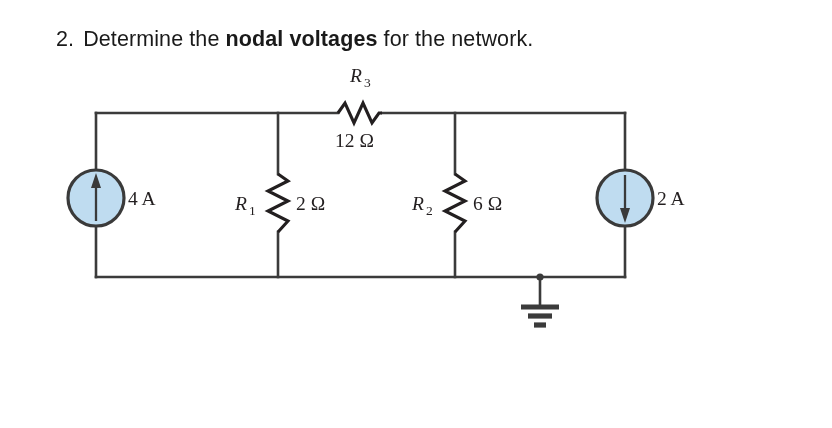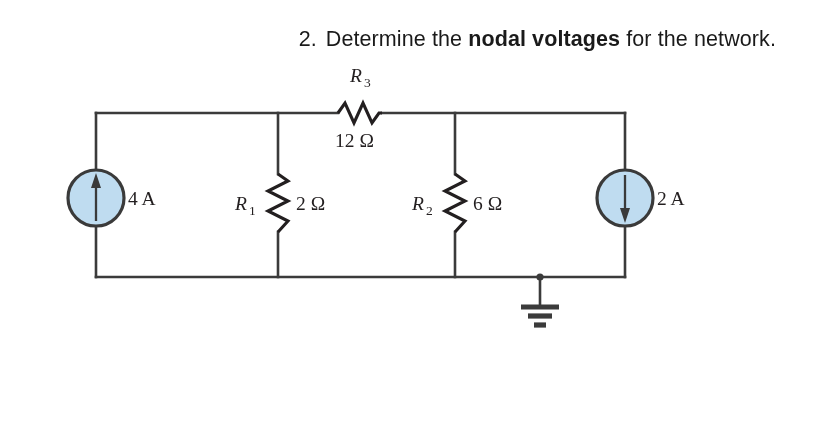--- a/index.html
+++ b/index.html
@@ -31,21 +31,20 @@
     position: absolute;
     left: 56px;
     top: 24px;
     width: 720px;
     font-family: "Liberation Sans", sans-serif;
     font-size: 21.5px;
     line-height: 30px;
     color: #1a1a1a;
     white-space: nowrap;
     letter-spacing: 0.1px;
-    text-align: right;
   }
   .problem-number {
     display: inline-block;
     margin-right: 9px;
   }
   .emph-bold {
     font-weight: bold;
   }
 
   

